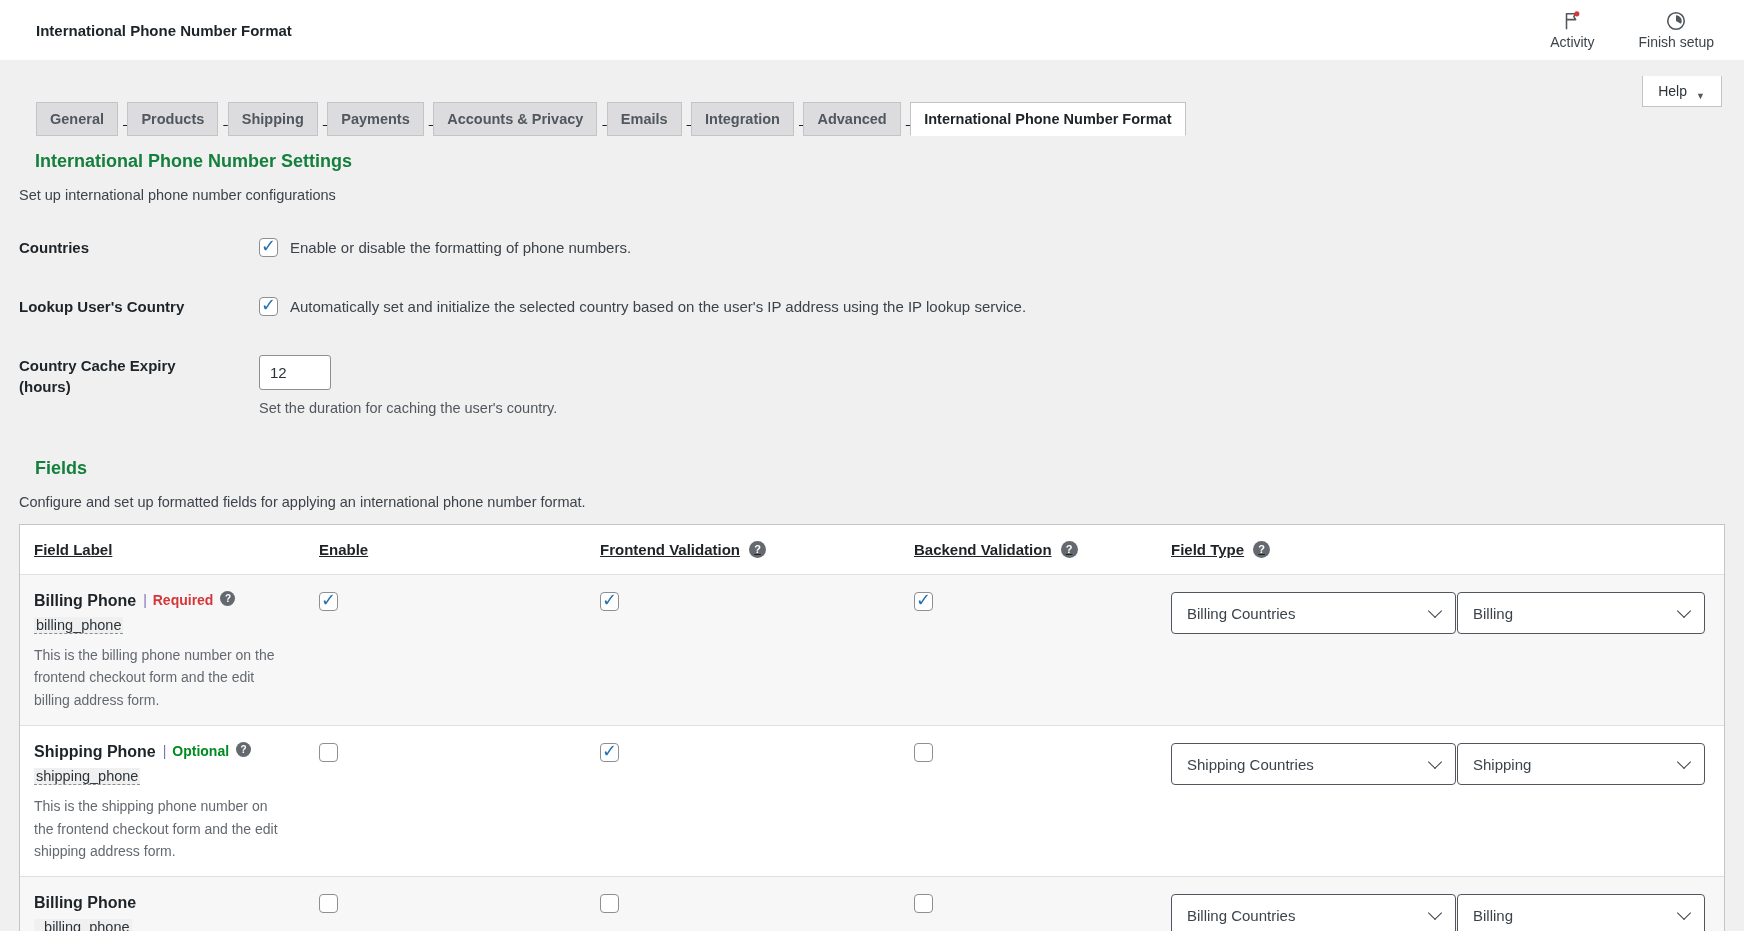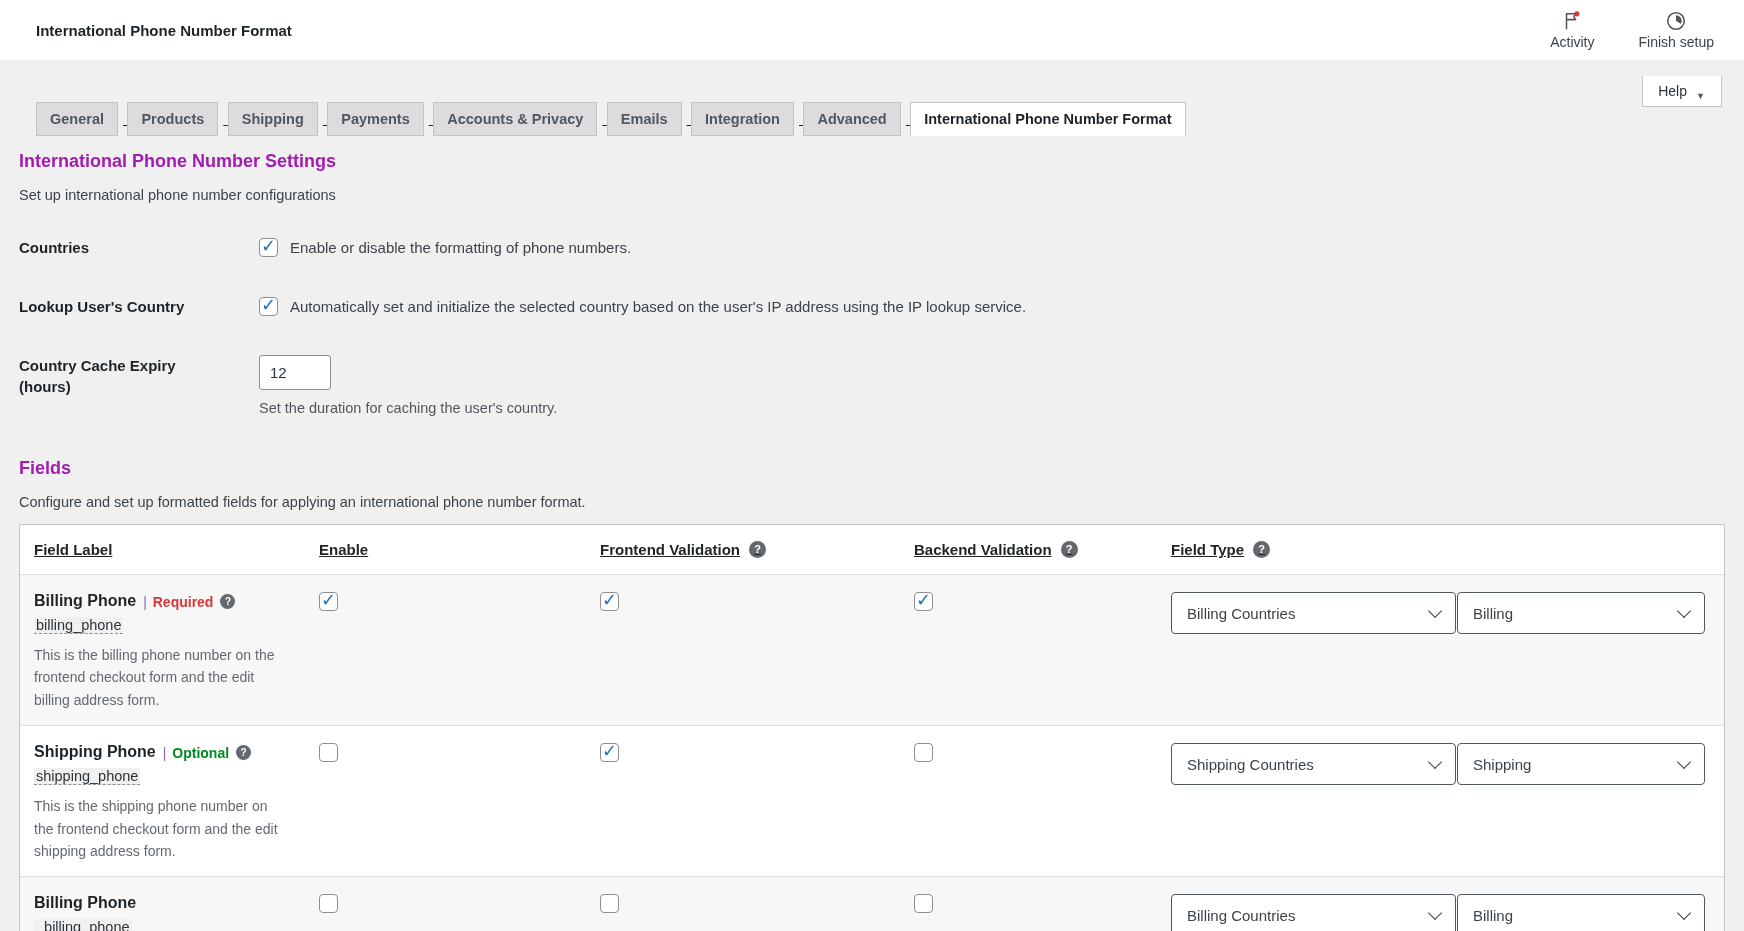--- a/index.html
+++ b/index.html
@@ -26,21 +26,21 @@
 
   
   .tabs { padding:42px 20px 0 36px; white-space:nowrap;text-decoration:underline; }
   .tab { display:inline-block; background:#dcdcde; border:1px solid #c3c4c7;
     padding:8px 13px; margin-right:5px; font-size:14.5px; font-weight:600;
     color:#50575e; cursor:pointer; }
   .tab.active { background:#fff; color:#1d2327; border-bottom-color:#fff; }
 
   
   .content { padding:0 19px; }
-  h2.sec { font-size:18px; font-weight:700; color:#a21caf; margin:15px 0 0; }
+  h2.sec { font-size:18px; font-weight:700; color:#15803d; margin:15px 16px 0; }
   .sec-desc { font-size:14.5px; color:#3c434a; margin:15px 0 0; }
 
   .form-rows { margin-top:34px; }
   .form-row { display:flex; margin-bottom:38px; align-items:flex-start; }
   .form-label { width:240px; flex:none; font-size:15px; font-weight:700;
     color:#1d2327; padding-right:72px; line-height:1.4; }
   .check-line { display:flex; gap:12px; align-items:flex-start; font-size:15px;
     color:#3c434a; line-height:1.3; padding-top:1px; }
 
   .checkbox { width:19px; height:19px; border:1.5px solid #8c8f94; border-radius:4px;
@@ -65,21 +65,21 @@
   .trow.stripe { background:#f7f7f8; }
   .cell { padding:17px 14px 14px; }
 
   .qicon { width:17px; height:17px; border-radius:50%; background:#646970;
     color:#fff; display:inline-flex; align-items:center; justify-content:center;
     flex:none; cursor:pointer; }
   .qicon::before { content:"?"; font-size:11px; font-weight:700; line-height:1; }
   .qicon.sm { width:15px; height:15px; position:relative; top:-1px; }
   .qicon.sm::before { font-size:10px; }
 
-  .flabel-line { display:flex; align-items:flex-end; gap:7px; }
+  .flabel-line { display:flex; align-items:flex-start; gap:7px; }
   .flabel { font-size:16px; font-weight:700; color:#1d2327; }
   .tag { font-size:14px; font-weight:600; }
   .tag::before { content:"|\00a0"; color:#826eb4; font-weight:400; margin-right:2px; }
   .tag.req { color:#d63638; }
   .tag.opt { color:#008a20; }
   .meta { display:inline-block; background:#f0f0f1; border-bottom:1px dashed #8c8f94;
     font-size:14.5px; color:#2c3338; margin-top:7px; padding:0 2px; cursor:help; }
   .fdesc { font-size:14px; color:#646970; line-height:1.6; margin:10px 0 0;
     max-width:256px; }
 

